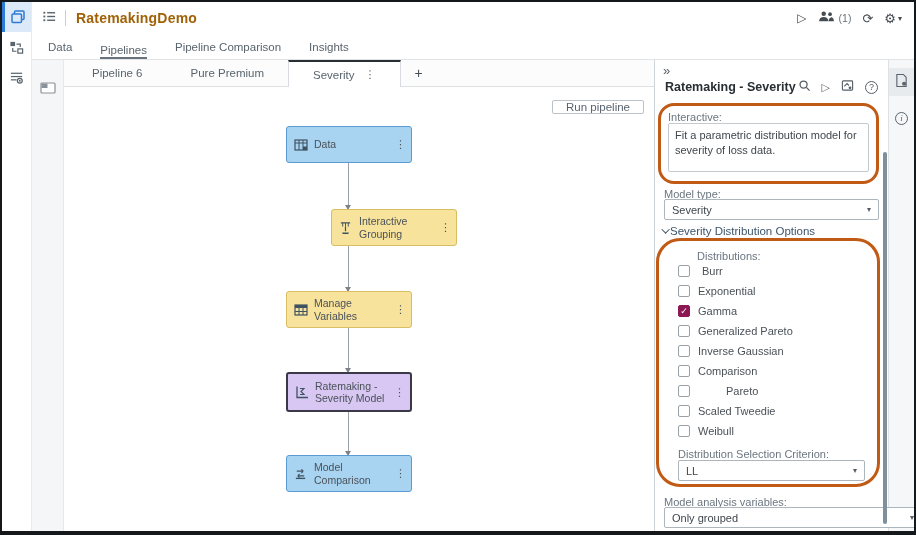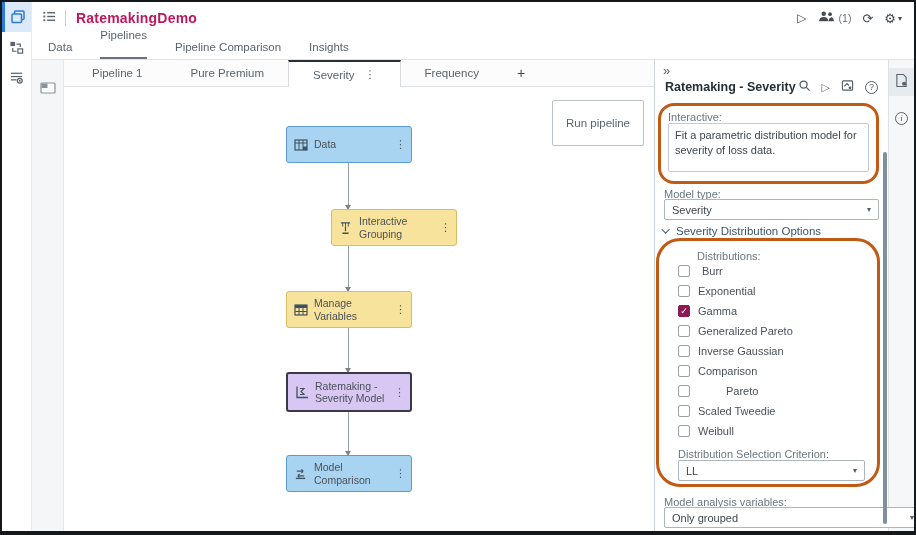--- a/index.html
+++ b/index.html
@@ -17,49 +17,49 @@
   .rail-item { width:100%; height:30px; display:flex; align-items:center; justify-content:center; cursor:pointer; }
   .rail-item.active { background:#dce9f8; border-left:3px solid #2d7bd6; }
   .rail-item svg { display:block; }
 
   
   .main-col { flex:1; display:flex; flex-direction:column; min-width:0; }
 
   .app-header { height:32px; display:flex; align-items:center; padding:0 12px 0 10px; }
   .app-header .list-icon { margin-right:8px; }
   .hdr-divider { width:1px; height:16px; background:#c8cdd1; margin-right:10px; }
-  .app-title { font-size:14px; font-weight:bold; color:#be185d; letter-spacing:.2px; }
+  .app-title { font-size:14px; font-weight:bold; color:#a16207; letter-spacing:.2px; }
   .hdr-right { margin-left:auto; display:flex; align-items:center; gap:11px; color:#454c52; }
   .hdr-glyph { font-size:12px; color:#454c52; cursor:pointer; line-height:1; }
   .collab { display:flex; align-items:center; gap:4px; cursor:pointer; }
   .collab-count { font-size:10.5px; color:#6a737b; }
   .gear-wrap { display:flex; align-items:center; gap:2px; cursor:pointer; }
   .gear-caret { font-size:8px; color:#454c52; }
 
   .app-tabs { height:26px; display:flex; gap:28px; padding-left:16px; align-items:flex-end; border-bottom:1px solid #e2e5e8; }
   .app-tab { font-size:11.5px; color:#59646d; padding-bottom:6px; cursor:pointer; }
-  .app-tab.active { border-bottom:2px solid #6a737b; padding-bottom:16px; }
+  .app-tab.active { border-bottom:2px solid #6a737b; padding-bottom:1px; }
 
   .content-row { flex:1; display:flex; min-height:0; }
 
   
   .canvas-strip { flex:0 0 32px; background:#f5f6f7; border-right:1px solid #e7eaec; padding-top:20px; display:flex; justify-content:center; align-items:flex-start; }
   .minimap-btn { cursor:pointer; }
 
   
   .canvas-col { flex:1; display:flex; flex-direction:column; min-width:0; }
   .pipe-tabs { height:27px; background:#fcfcfd; border-bottom:1px solid #dde1e4; display:flex; padding-left:4px; }
   .pipe-tab { padding:0 24px; font-size:11.5px; color:#59646d; display:flex; align-items:center; cursor:pointer; }
   .pipe-tab.active { background:#fff; border-top:2px solid #272e34; border-left:1px solid #d8dce0; border-right:1px solid #d8dce0; margin-bottom:-1px; gap:10px; }
   .pipe-tab .tab-kebab { color:#59646d; font-size:11px; cursor:pointer; }
   .pipe-tab.add { padding:0 14px; font-size:14px; color:#454c52; }
 
   .canvas { flex:1; position:relative; background:#fff; }
 
-  .run-btn { position:absolute; top:13px; right:10px; background:#fff; border:1px solid #bcc3c8; border-radius:2px; padding:16px 13px; font-size:11.5px; color:#59646d; cursor:pointer; font-family:"Liberation Sans",sans-serif; }
+  .run-btn { position:absolute; top:13px; right:10px; background:#fff; border:1px solid #bcc3c8; border-radius:2px; padding:0 13px; font-size:11.5px; color:#59646d; cursor:pointer; font-family:"Liberation Sans",sans-serif; }
 
   .node { position:absolute; left:222px; width:126px; height:37px; border-radius:3px; display:flex; align-items:center; padding:0 5px 0 7px; gap:5px; cursor:pointer; }
   .node-blue   { background:#a9d4f1; border:1px solid #5a9bd1; }
   .node-yellow { background:#f8e39c; border:1px solid #d9bd64; }
   .node-purple { background:#d7c7f2; border:1px solid #8a7bb8; }
   .node.selected { border:2px solid #39394a; height:40px; }
   .node-label { flex:1; font-size:10.5px; line-height:1.15; color:#4a5158; }
   .node-kebab { font-size:11px; color:#4a5158; cursor:pointer; }
   .node-icon { flex:0 0 15px; display:flex; }
 
@@ -78,21 +78,21 @@
   .annotation { position:absolute; border:3px solid #c05a15; border-radius:16px; pointer-events:none; }
   .annot-desc { top:43px; left:3px; width:221px; height:81px; }
   .annot-dist { top:178px; left:1px; width:224px; height:249px; border-radius:24px; }
 
   .fld-label { position:absolute; font-size:11px; color:#6b7680; }
   .desc-box { position:absolute; top:63px; left:13px; width:201px; height:49px; border:1px solid #c5cacf; border-radius:2px; background:#fff; padding:4px 6px; font-size:11px; line-height:1.35; color:#3f464c; }
 
   .select-box { position:absolute; height:21px; border:1px solid #adb6bc; border-radius:2px; background:#fff; display:flex; align-items:center; padding:0 7px; font-size:11px; color:#3f464c; cursor:pointer; }
   .select-caret { margin-left:auto; font-size:8px; color:#555e66; }
 
-  .section-hdr { position:absolute; top:165px; left:9px; display:flex; align-items:center; gap:6px; font-size:11.5px; color:#3c556b; cursor:pointer; }
+  .section-hdr { position:absolute; top:165px; left:9px; display:flex; align-items:center; font-size:11.5px; color:#3c556b; cursor:pointer; }
   .chev-down { width:6px; height:6px; border-left:1.5px solid #3c556b; border-bottom:1.5px solid #3c556b; transform:rotate(-45deg) translateY(-2px); }
 
   .cb-row { position:absolute; left:23px; display:flex; align-items:center; gap:8px; cursor:pointer; }
   .cb { width:12px; height:12px; border:1px solid #9aa2a8; border-radius:2px; background:#fff; display:flex; align-items:center; justify-content:center; font-size:9px; color:#fff; }
   .cb.checked { background:#8c1954; border-color:#8c1954; }
   .cb-label { font-size:11px; color:#4a5158; }
 
   .panel-scrollbar { position:absolute; right:1px; top:92px; width:4px; height:372px; background:#7d909c; border-radius:2px; cursor:pointer; }
 
   
@@ -196,27 +196,26 @@
         <span class="minimap-btn">
           <svg width="16" height="12" viewBox="0 0 16 12">
               <rect x="1" y="1" width="14" height="10" rx="1" fill="#fff" stroke="#8a9299" stroke-width="1.2"></rect>
               <rect x="1.5" y="1.5" width="6" height="4.5" fill="#8a9299"></rect>
             </svg>
         </span>
       </div>
 
       <div class="canvas-col">
         <div class="pipe-tabs">
-          <span class="pipe-tab">Pipeline 1</span>
+          <span class="pipe-tab">Pipeline 6</span>
           <span class="pipe-tab">Pure Premium</span>
           <span class="pipe-tab active">
             <span>Severity</span>
             <span class="tab-kebab">⋮</span>
           </span>
-          <span class="pipe-tab">Frequency</span>
           <span class="pipe-tab add">+</span>
         </div>
 
         <div class="canvas">
           <button class="run-btn">Run pipeline</button>
 
           <div class="node node-blue" style="top:39px;">
             <span class="node-icon">
               <svg width="14" height="14" viewBox="0 0 14 14">
                   <rect x="1" y="2" width="12" height="10" fill="none" stroke="#3f5261" stroke-width="1.2"></rect>

